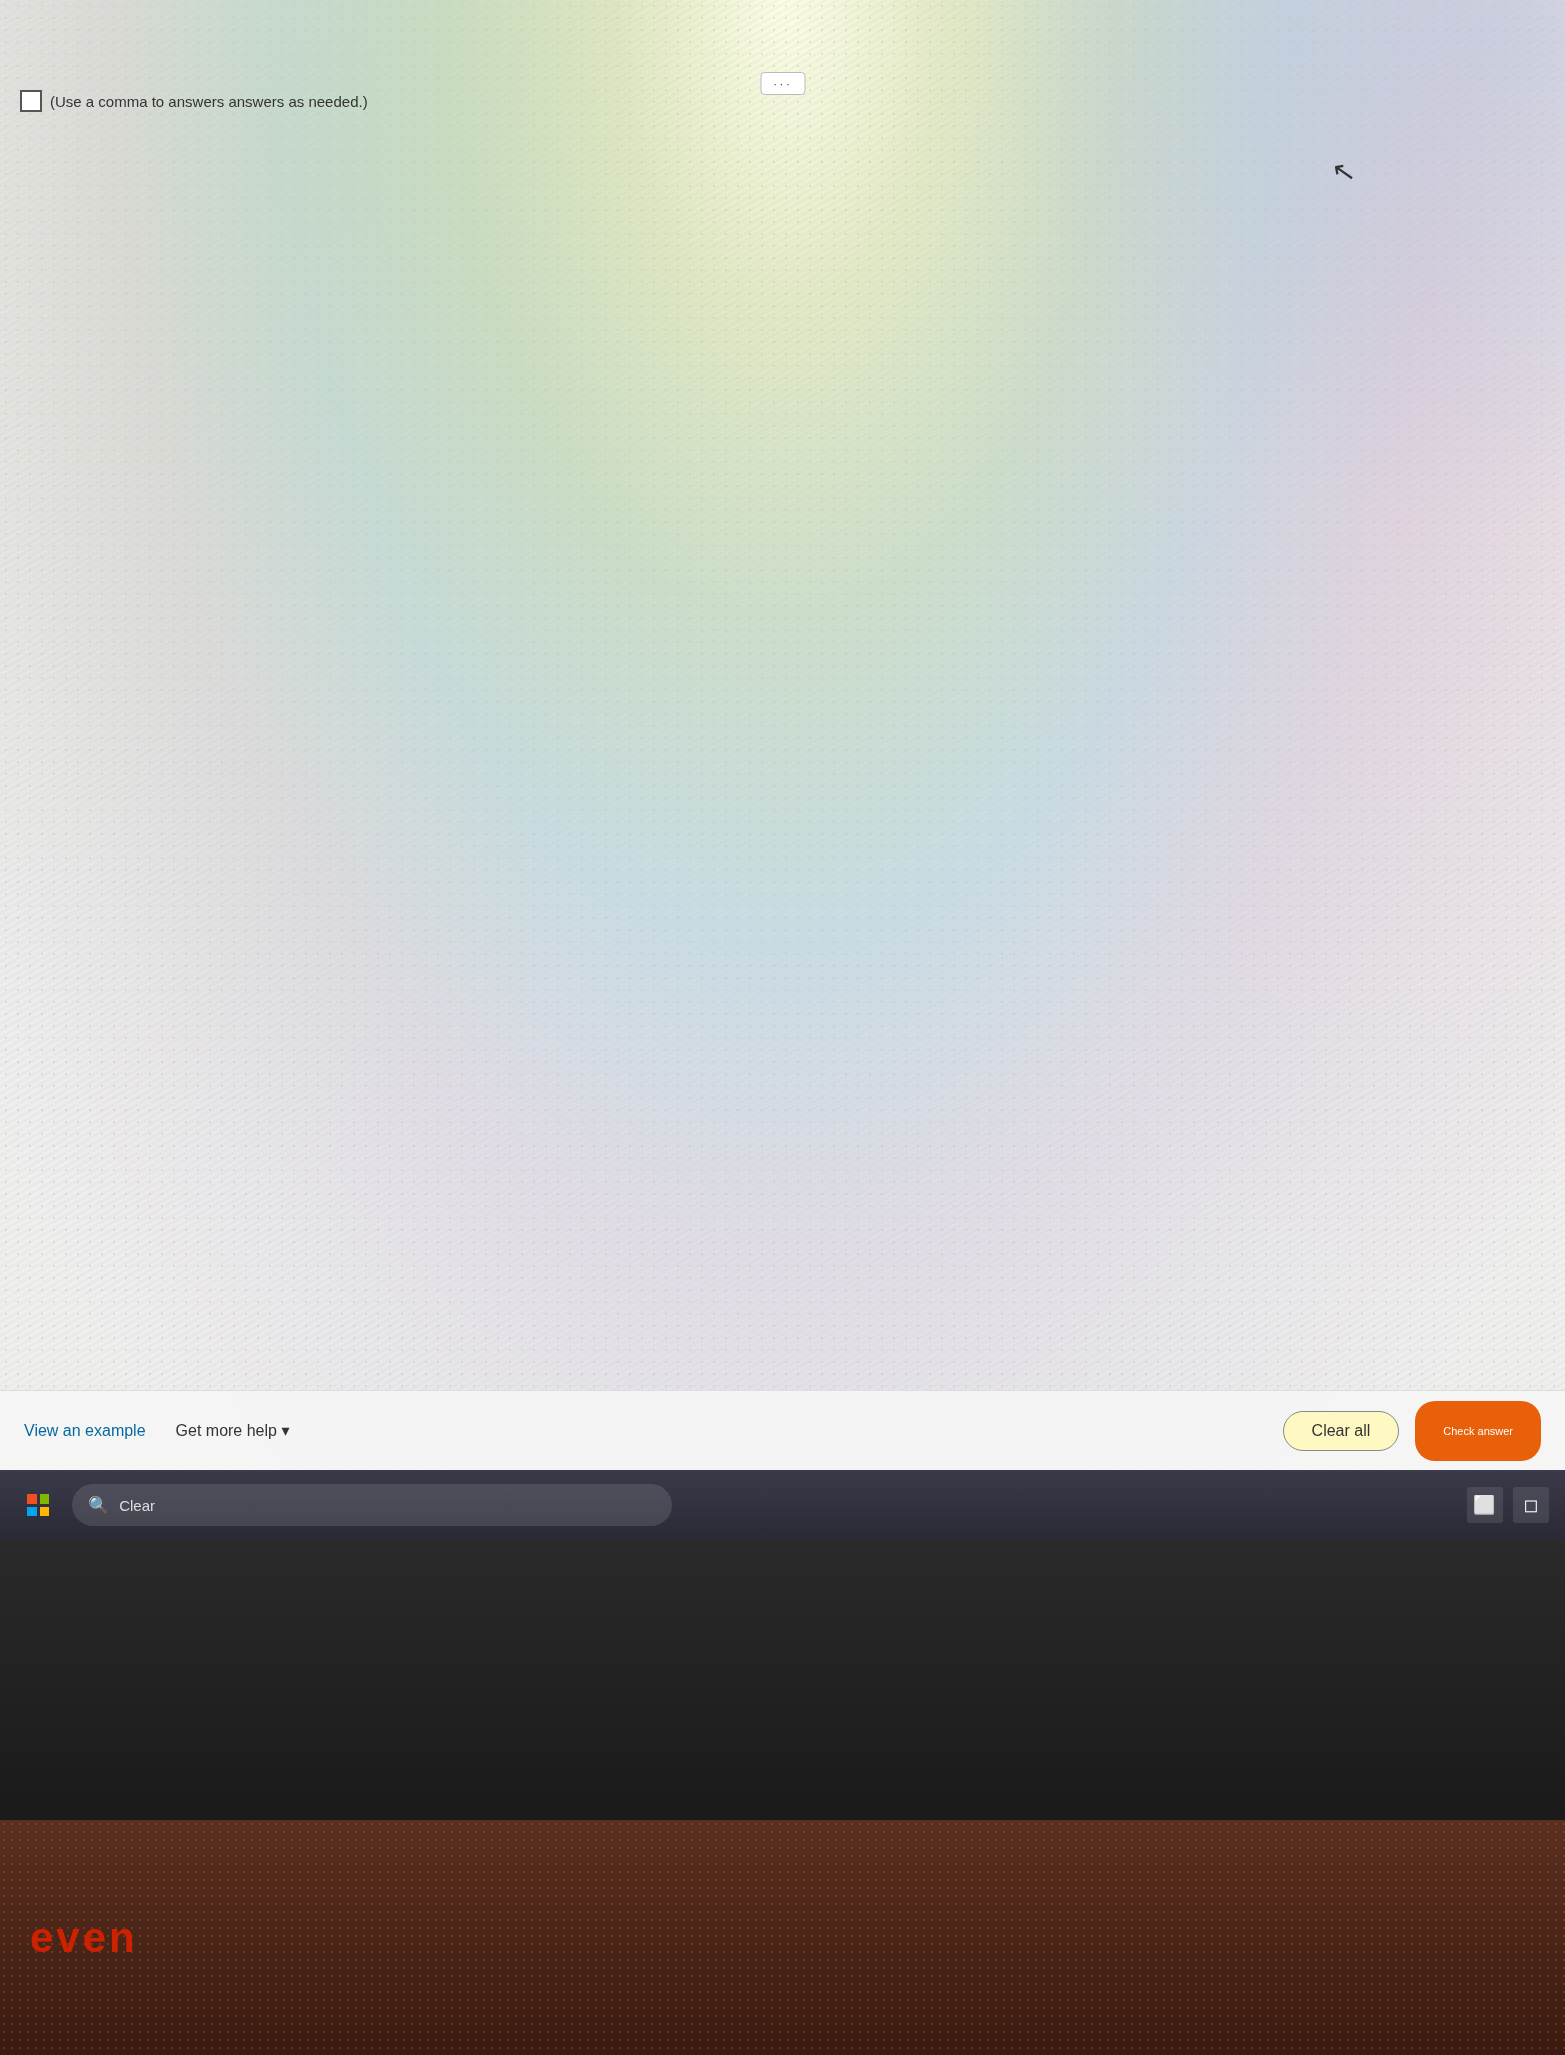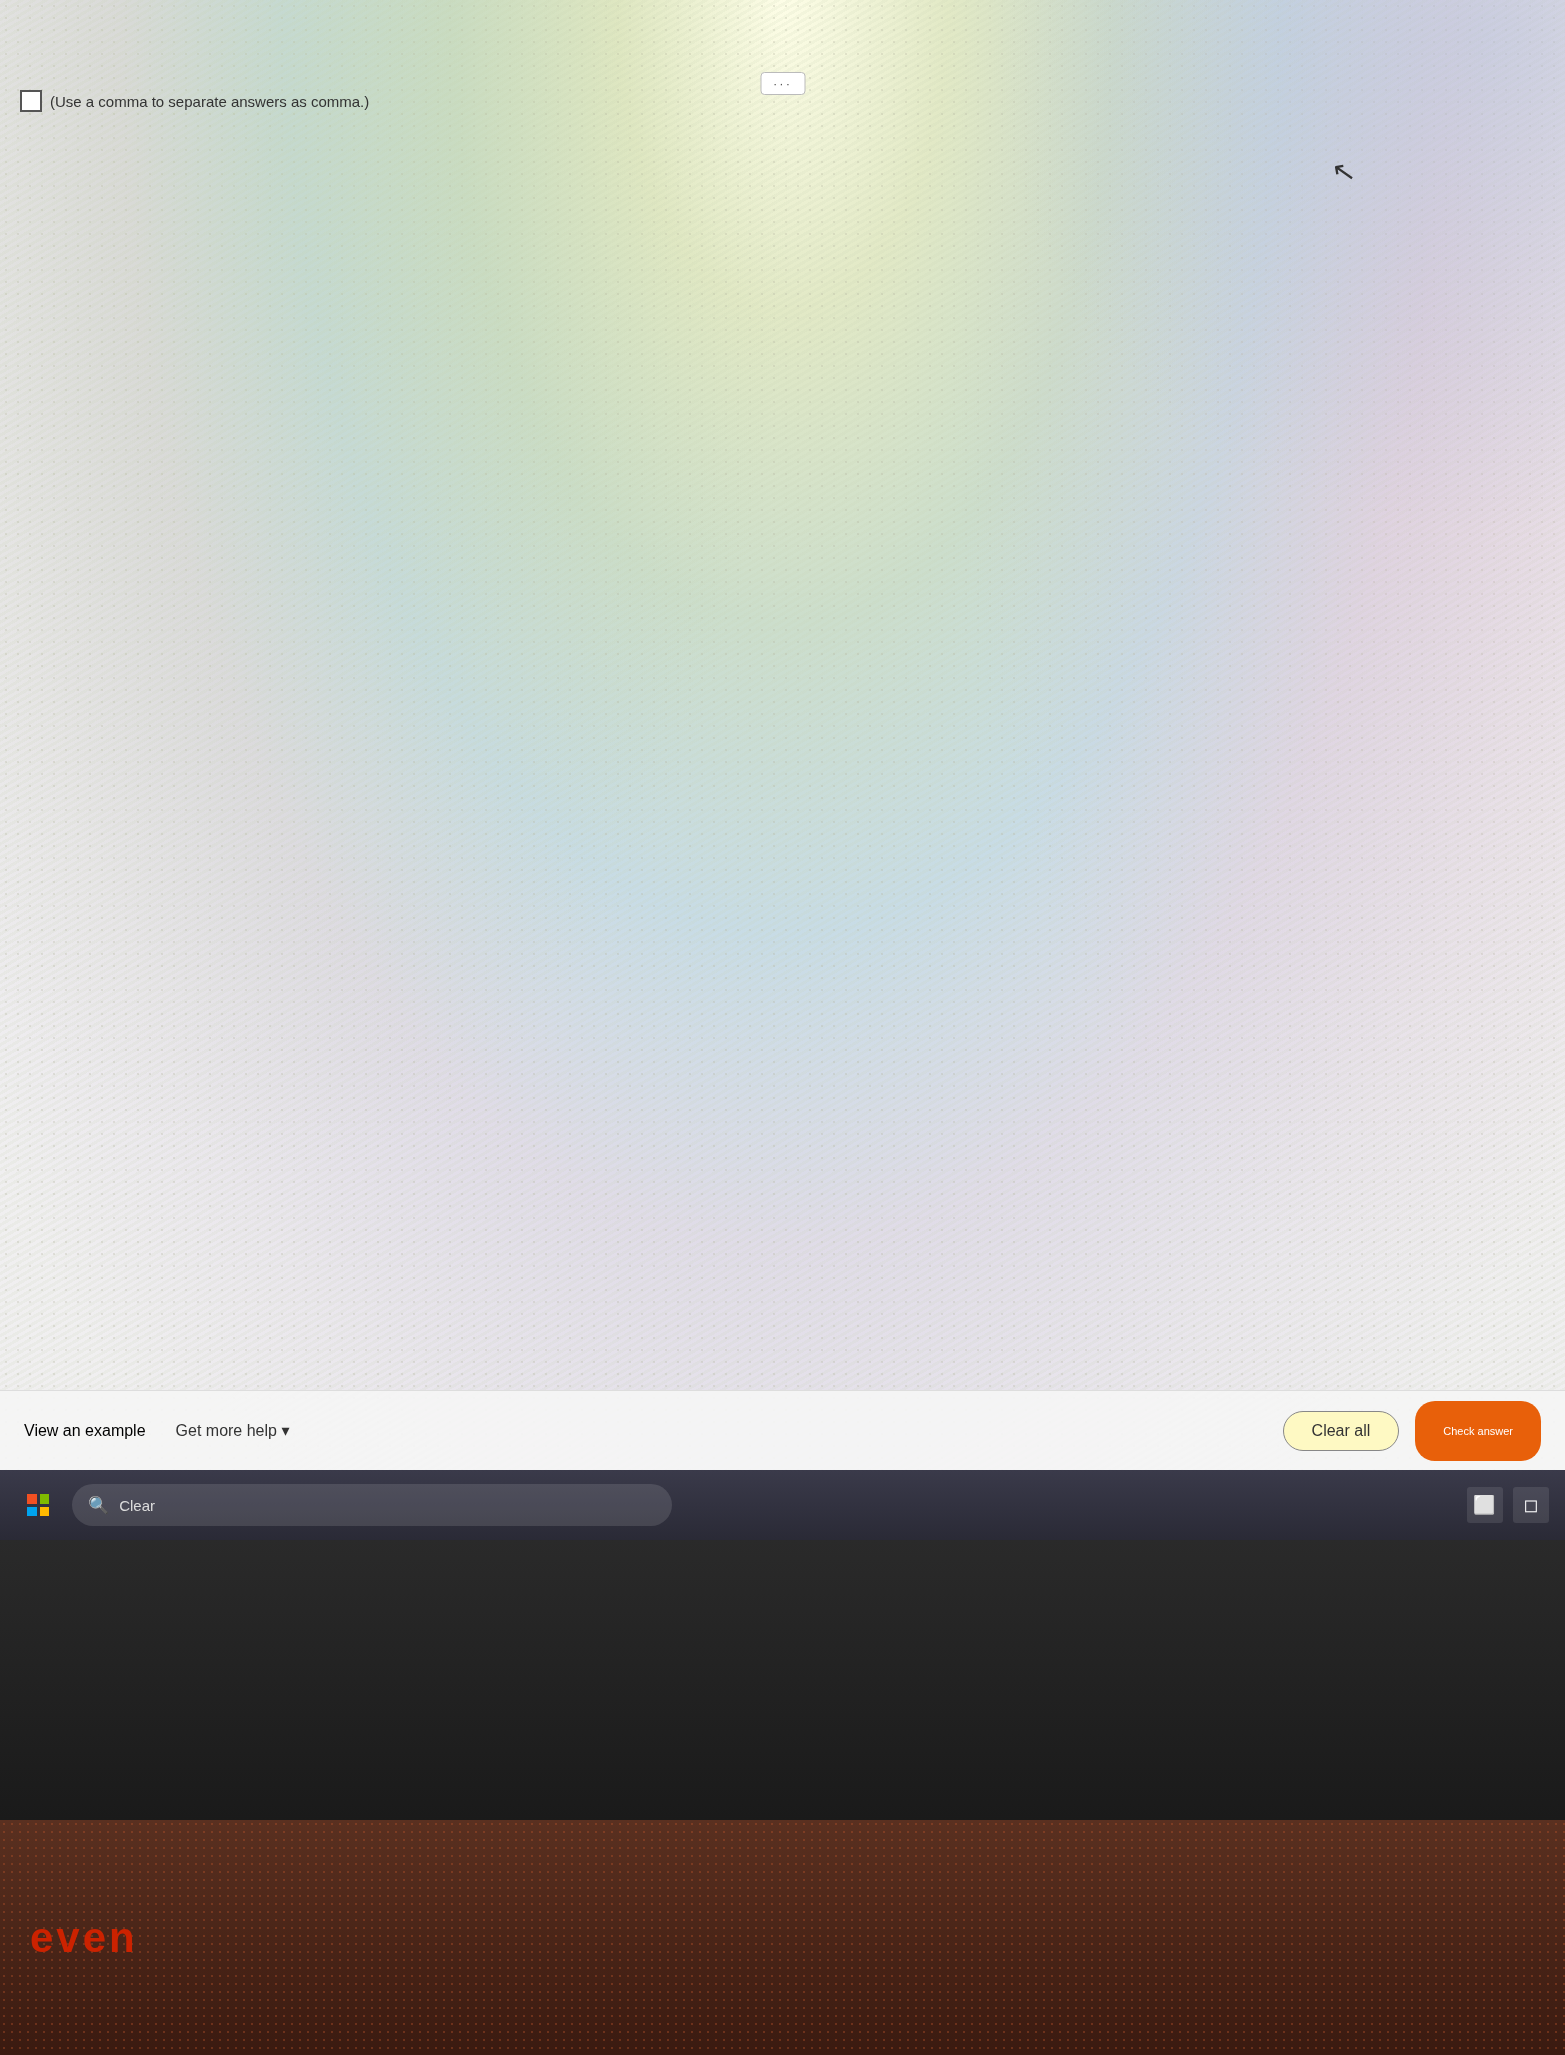--- a/index.html
+++ b/index.html
@@ -144,21 +144,21 @@
       border-top: 1px solid #ddd;
       display: flex;
       align-items: center;
       padding: 0 24px;
       z-index: 20;
       gap: 30px;
     }
 
     .view-example-link {
       font-size: 16px;
-      color: #000000;
+      color: #0369a1;
       text-decoration: none;
       cursor: pointer;
     }
 
     .get-more-help-link {
       font-size: 16px;
       color: #333;
       cursor: pointer;
       text-align: center;
     }
@@ -397,21 +397,21 @@
   <div class="dot-overlay"></div>
   <div class="tint-overlay"></div>
   <div class="green-tint"></div>
   <div class="blue-tint"></div>
 
 
   <button class="expand-dots">···</button>
 
   <div class="answer-input-area">
     <div class="answer-checkbox"></div>
-    <span class="answer-hint">(Use a comma to separate answers as comma.)</span>
+    <span class="answer-hint">(Use a comma to answers answers as needed.)</span>
   </div>
 
   <div class="cursor-indicator">↖</div>
 
   <div class="bottom-bar">
     <a class="view-example-link">View an example</a>
     <span class="get-more-help-link">Get more help ▾</span>
     <div class="bottom-bar-right">
       <button class="clear-all-btn">Clear all</button>
       <button class="check-answer-btn">Check answer</button>

